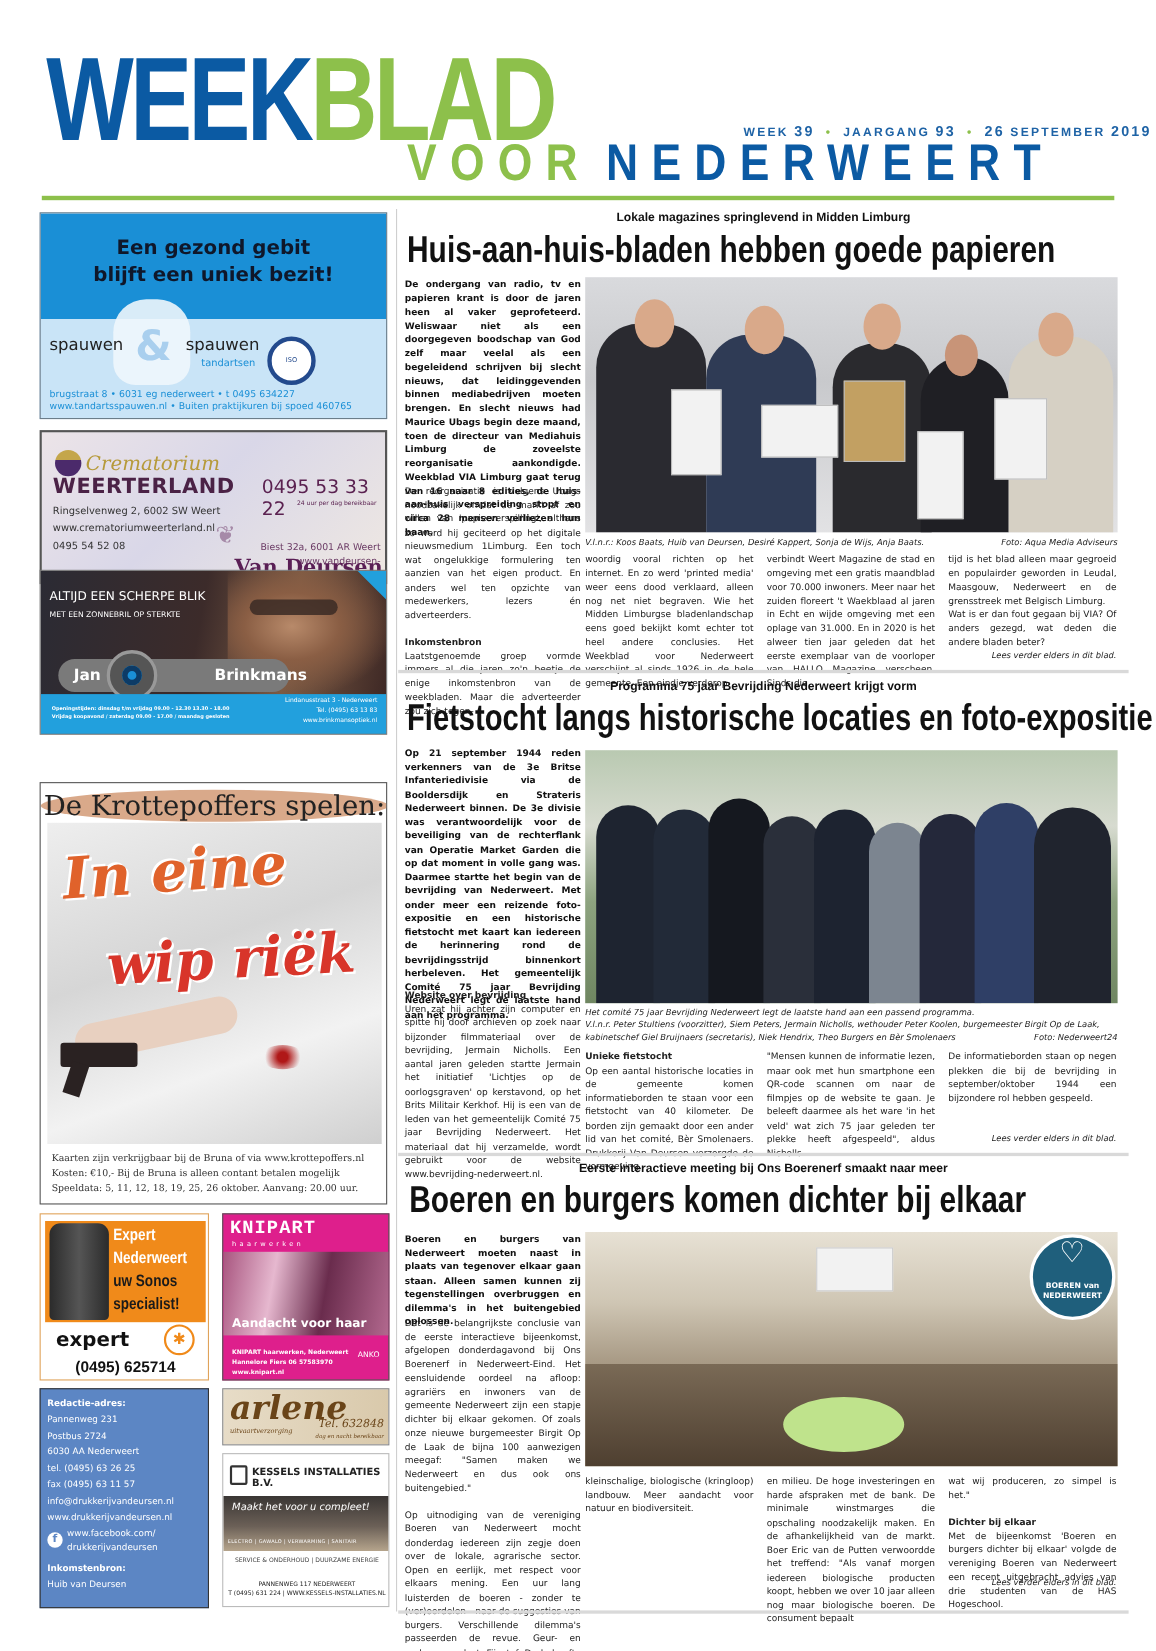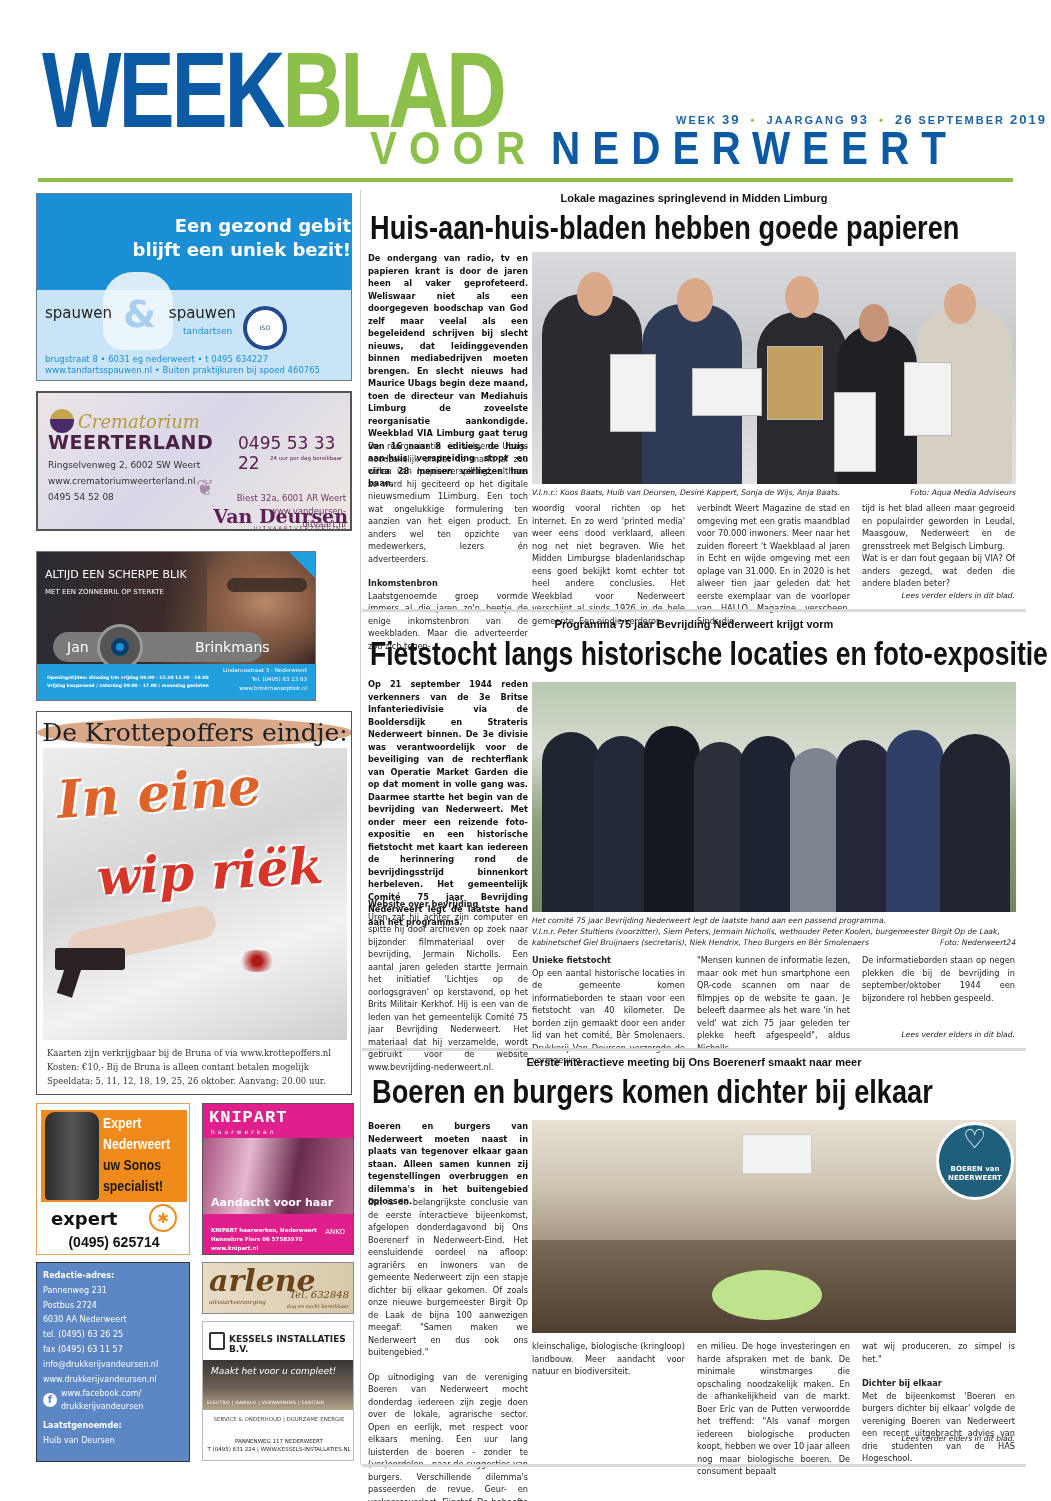--- a/index.html
+++ b/index.html
@@ -14,47 +14,47 @@
   .mast-info .big { font-size: 13px; }
   .mast-info .dot { color: #8dc04b; margin: 0 5px; }
   .mast-sub { position: absolute; left: 370px; top: 124px; font-family: "Liberation Sans", sans-serif; font-weight: bold; font-size: 47px; letter-spacing: 14px; line-height: 1; white-space: nowrap; transform: scaleX(0.86); transform-origin: left top; }
   .mast-sub .s1 { color: #8dc04b; margin-right: 16px; }
   .mast-sub .s2 { color: #0b5aa3; }
   .mast-rule { position: absolute; left: 38px; top: 178px; width: 975px; height: 4px; background: #8dc04b; }
 
   
   .ad { position: absolute; overflow: hidden; }
   .ad-dentist { left: 36px; top: 193px; width: 316px; height: 188px; border: 1px solid #6b7d8a; background: #c9e4f7; }
-  .ad-dentist .top { height: 96px; background: #1a8fd6; color: #ffffff; text-align: right; font-family: "DejaVu Sans", sans-serif; font-weight: bold; font-size: 18px; line-height: 24px; padding-top: 20px; }
+  .ad-dentist .top { height: 96px; background: #1a8fd6; color: #0f172a; text-align: center; font-family: "DejaVu Sans", sans-serif; font-weight: bold; font-size: 18px; line-height: 24px; padding-top: 20px; }
   .ad-dentist .tooth { position: absolute; left: 66px; top: 78px; width: 70px; height: 78px; background: #eef6fc; border-radius: 30px 30px 20px 20px; opacity: 0.9; }
   .ad-dentist .amp { position: absolute; left: 86px; top: 98px; font-size: 38px; color: #a9cfee; font-weight: bold; }
   .ad-dentist .name { position: absolute; left: 8px; top: 110px; font-size: 15px; color: #222; width: 300px; }
   .ad-dentist .name span { display: inline-block; }
   .ad-dentist .sub { position: absolute; left: 146px; top: 132px; font-size: 9px; color: #1a8fd6; }
   .ad-dentist .iso { position: absolute; left: 206px; top: 112px; width: 44px; height: 44px; border-radius: 50%; border: 4px solid #234a8d; background: #fff; font-size: 6px; color: #234a8d; text-align: center; line-height: 36px; }
   .ad-dentist .addr { position: absolute; left: 8px; top: 160px; font-size: 8.5px; color: #1a8fd6; line-height: 11px; }
 
   .ad-crem { left: 36px; top: 391px; width: 316px; height: 140px; border: 2px solid #555; background: linear-gradient(135deg, #ece4e8 0%, #d9d7e8 45%, #efe8e2 100%); }
   .ad-crem .c1 { position: absolute; left: 40px; top: 18px; font-family: "DejaVu Serif", serif; font-style: italic; color: #b69a3a; font-size: 18px; }
   .ad-crem .logo { position: absolute; left: 12px; top: 16px; width: 24px; height: 24px; border-radius: 50%; background: linear-gradient(180deg,#c4a64b 40%, #4b2a6b 40%); }
   .ad-crem .c2 { position: absolute; left: 10px; top: 38px; font-weight: bold; color: #4b2246; font-size: 19px; letter-spacing: 0.5px; }
   .ad-crem .c3 { position: absolute; left: 10px; top: 64px; font-size: 9px; color: #333; line-height: 16px; }
   .ad-crem .ph { position: absolute; left: 200px; top: 40px; font-size: 17px; color: #5a2150; }
   .ad-crem .ph2 { position: absolute; left: 232px; top: 62px; font-size: 5.5px; color: #5a2150; }
   .ad-crem .vd1 { position: absolute; left: 196px; top: 99px; font-size: 8.5px; color: #6a3a64; line-height: 13px; text-align: right; width: 112px; }
   .ad-crem .vd2 { position: absolute; left: 170px; top: 110px; font-family: "DejaVu Serif", serif; font-weight: bold; font-size: 19px; color: #5a1f55; width: 140px; text-align: right; top: 112px; }
   .ad-crem .vd3 { position: absolute; left: 170px; top: 132px; font-size: 5px; letter-spacing: 2px; color: #6a3a64; width: 140px; text-align: right; }
   .ad-crem .fly { position: absolute; left: 158px; top: 82px; font-size: 22px; color: #a68aa8; }
 
-  .ad-optic { left: 36px; top: 551px; width: 280px; height: 150px; border: 1px solid #777; background: linear-gradient(100deg, #2b2b34 0%, #3c2b2a 45%, #7a5a44 70%, #3a2523 100%); }
+  .ad-optic { left: 36px; top: 518px; width: 316px; height: 150px; border: 1px solid #777; background: linear-gradient(100deg, #2b2b34 0%, #3c2b2a 45%, #7a5a44 70%, #3a2523 100%); }
   .ad-optic .t1 { position: absolute; left: 8px; top: 16px; color: #fff; font-size: 11px; }
   .ad-optic .t2 { position: absolute; left: 8px; top: 36px; color: #fff; font-size: 7px; }
   .ad-optic .face { position: absolute; left: 170px; top: 0; width: 146px; height: 112px; background: radial-gradient(ellipse at 40% 45%, #b88a6a 0%, #8a5e44 35%, rgba(60,40,30,0) 75%); }
   .ad-optic .glasses { position: absolute; left: 190px; top: 26px; width: 80px; height: 14px; background: #3a2a24; border-radius: 8px; opacity: 0.85; }
-  .ad-optic .brand { position: absolute; left: 16px; top: 80px; width: 210px; height: 30px; background: #7a7a7a; border-radius: 15px; color: #fff; font-weight: normal; font-size: 14px; line-height: 30px; }
+  .ad-optic .brand { position: absolute; left: 16px; top: 80px; width: 210px; height: 30px; background: #7a7a7a; border-radius: 15px; color: #fff; font-weight: bold; font-size: 14px; line-height: 30px; }
   .ad-optic .brand .jan { position: absolute; left: 14px; }
   .ad-optic .brand .br { position: absolute; left: 106px; margin-left: 36px; }
   .ad-optic .eye { position: absolute; left: 60px; top: 72px; width: 46px; height: 46px; border-radius: 50%; background: #555; border: 3px solid #999; }
   .ad-optic .eye::after { content: ""; position: absolute; left: 11px; top: 11px; width: 18px; height: 18px; border-radius: 50%; background: #1a8fd6; box-shadow: inset 0 0 0 5px #0d3b66; }
   .ad-optic .bar { position: absolute; left: 0; top: 112px; width: 316px; height: 38px; background: #22a0dd; }
   .ad-optic .hours { position: absolute; left: 10px; top: 122px; font-size: 4.5px; color: #fff; line-height: 8px; font-weight: bold; }
   .ad-optic .contact { position: absolute; right: 8px; top: 114px; font-size: 5.5px; color: #fff; line-height: 9px; text-align: right; }
   .ad-optic .corner { position: absolute; right: 0; top: 0; width: 0; height: 0; border-left: 26px solid transparent; border-top: 26px solid #22a0dd; }
 
   .ad-theater { left: 36px; top: 711px; width: 316px; height: 384px; border: 1px solid #555; background: #fff; }
@@ -213,21 +213,21 @@
       <div>Vrijdag koopavond / zaterdag 09.00 - 17.00  / maandag gesloten</div>
     </div>
     <div class="contact">
       <div>Lindanusstraat 3 - Nederweert</div>
       <div>Tel. (0495) 63 13 83</div>
       <div>www.brinkmansoptiek.nl</div>
     </div>
   </div>
 
   <div class="ad ad-theater">
-    <div class="head">De Krottepoffers eindje:</div>
+    <div class="head">De Krottepoffers spelen:</div>
     <div class="img"></div>
     <div class="title1">In eine</div>
     <div class="title2">wip riëk</div>
     <div class="hand"></div>
     <div class="gun"></div>
     <div class="blood"></div>
     <div class="info">
       <div>Kaarten zijn verkrijgbaar bij de Bruna of via www.krottepoffers.nl</div>
       <div>Kosten: €10,- Bij de Bruna is alleen contant betalen mogelijk</div>
       <div>Speeldata: 5, 11, 12, 18, 19, 25, 26 oktober. Aanvang: 20.00 uur.</div>
@@ -270,21 +270,21 @@
     <div>fax (0495) 63 11 57</div>
     <div>info@drukkerijvandeursen.nl</div>
     <div>www.drukkerijvandeursen.nl</div>
     <div class="fb">
       <span class="fb-icon">f</span>
       <span style="line-height:13px">
         <span style="display:block">www.facebook.com/</span>
         <span style="display:block">drukkerijvandeursen</span>
       </span>
     </div>
-    <div class="b" style="margin-top:6px">Laatstgenoemde:</div>
+    <div class="b" style="margin-top:6px">Inkomstenbron:</div>
     <div>Huib van Deursen</div>
   </div>
 
   <div class="ad ad-arlene">
     <div class="a1">arlene</div>
     <div class="a2">uitvaartverzorging</div>
     <div class="a3">Tel. 632848</div>
     <div class="a4">dag en nacht bereikbaar</div>
   </div>
 

